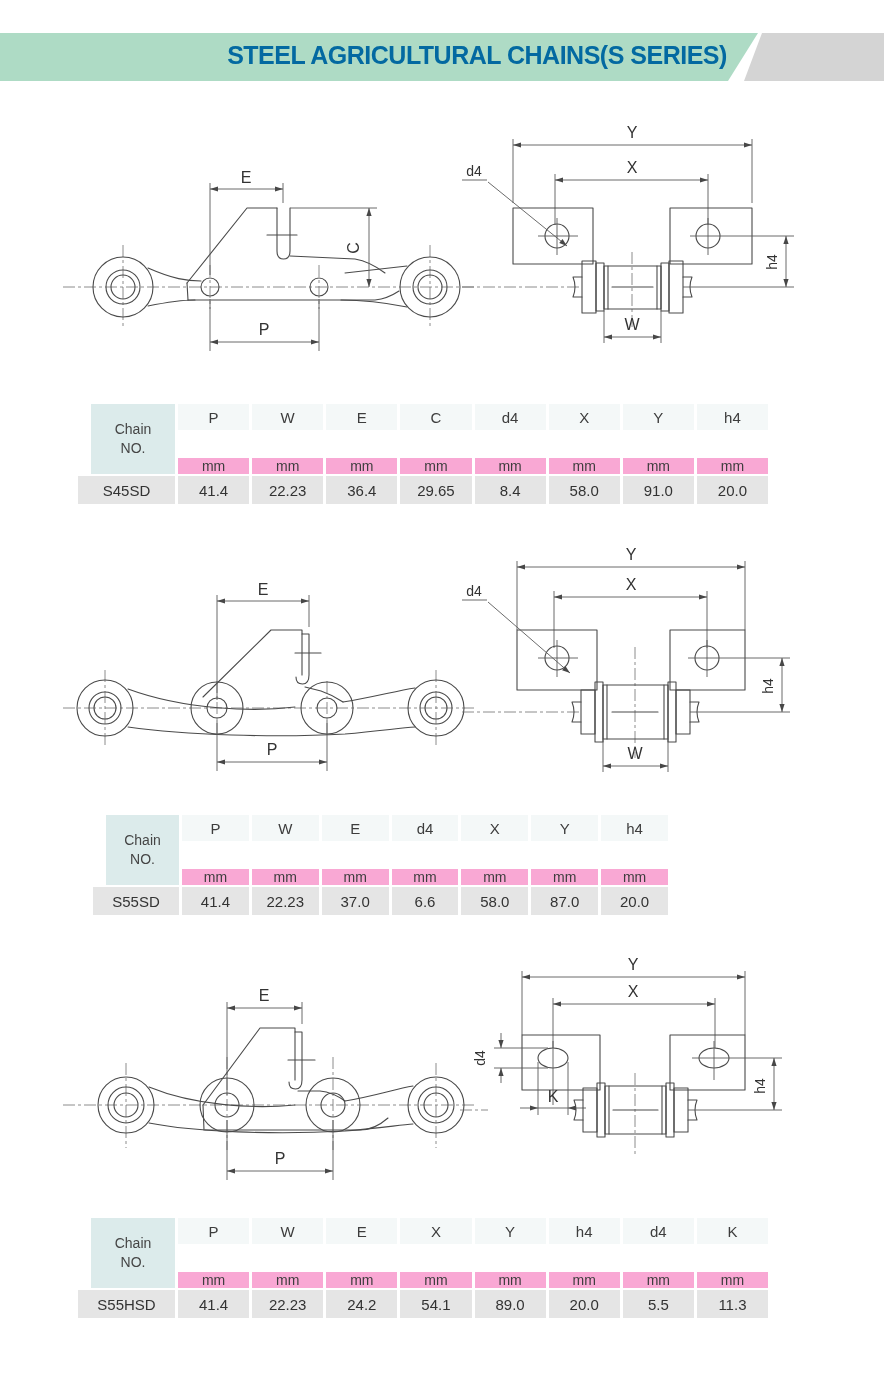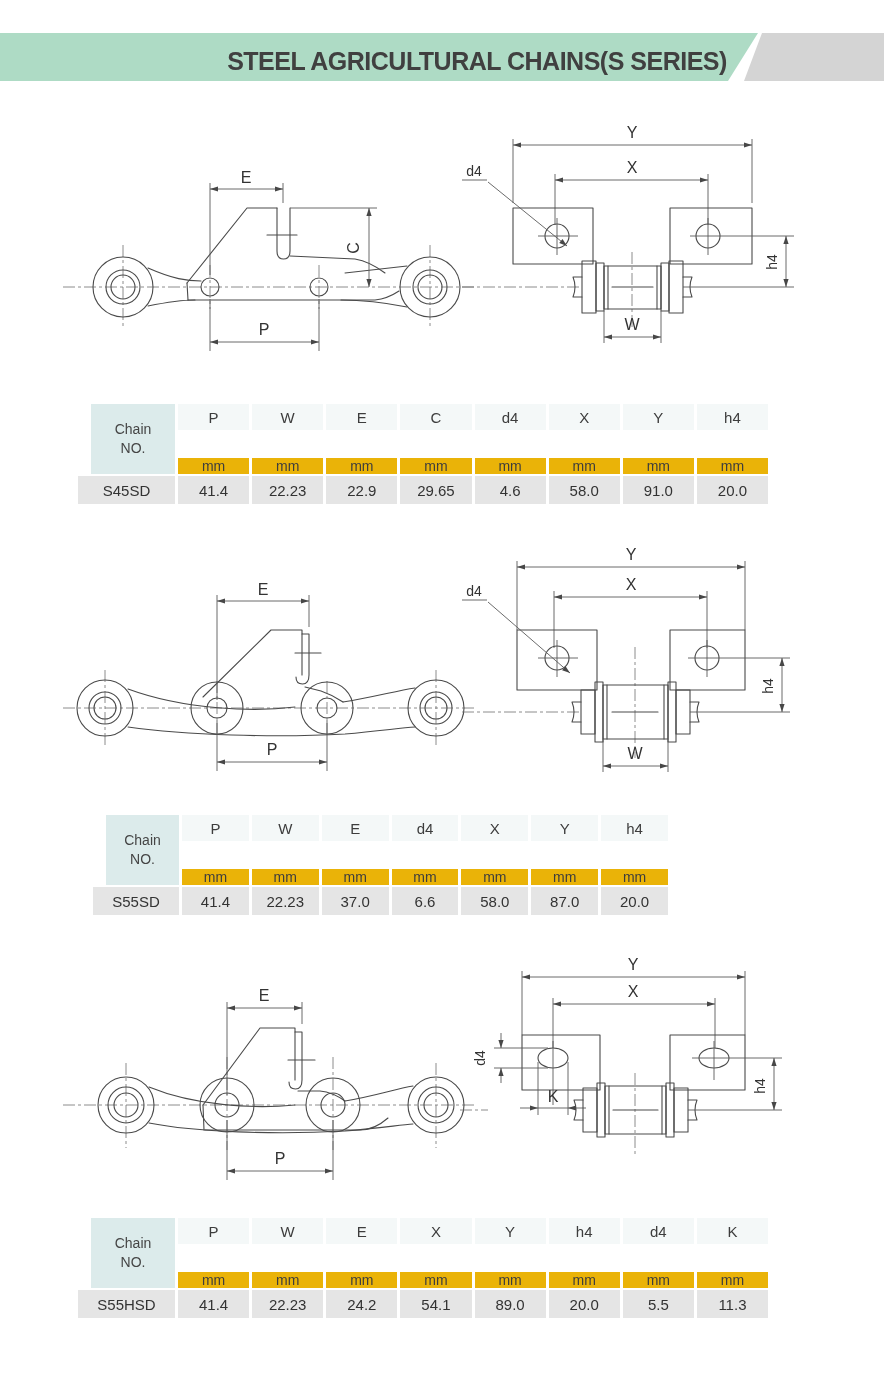--- a/index.html
+++ b/index.html
@@ -3,41 +3,41 @@
 <meta charset="utf-8">
 <style>
   html,body{margin:0;padding:0;background:#fff;}
   #page{position:relative;width:884px;height:1398px;background:#fff;overflow:hidden;
         font-family:"Liberation Sans",sans-serif;}
   
   .banner-green{position:absolute;left:0;top:33px;width:758px;height:48px;
         clip-path:polygon(0 0,100% 0,calc(100% - 30px) 100%,0 100%);}
   .banner-gray{position:absolute;left:744px;top:33px;width:140px;height:48px;
         clip-path:polygon(18px 0,100% 0,100% 100%,0 100%);}
-  .page-title{position:absolute;left:0;top:37px;width:884px;height:48px;line-height:48px;
+  .page-title{position:absolute;left:0;top:31px;width:884px;height:48px;line-height:48px;
         text-align:center;padding-left:70px;box-sizing:border-box;margin:0;
-        font-size:25px;font-weight:bold;letter-spacing:-0.5px;color:#404040;}
+        font-size:25px;font-weight:bold;letter-spacing:-0.5px;color:#0369a1;}
   
   .drawing{position:absolute;}
   svg .ol{stroke:#4a4a4a;fill:none;stroke-width:1.1;stroke-linejoin:round;stroke-linecap:round;}
   svg .dim{stroke:#5a5a5a;fill:none;stroke-width:0.9;}
   svg .cl{stroke:#707070;fill:none;stroke-width:0.8;stroke-dasharray:12 3 3 3;}
   svg .ah{fill:#474747;stroke:none;}
   svg text{fill:#333;font-family:"Liberation Sans",sans-serif;}
   svg .lbl{font-size:16px;}
   svg .lbl-sm{font-size:14px;}
   
   .spec-table{position:absolute;display:grid;gap:2px 3px;}
   .cell{box-sizing:border-box;}
   .chain-head{background:#dcebeb;display:flex;align-items:center;justify-content:center;
         text-align:center;font-size:14px;color:#454545;line-height:1.35;padding:3px 16px;margin-left:13px;}
   .colwrap{display:flex;flex-direction:column;background:#fff;}
   .col-top{height:38px;background:#f4f8f8;display:flex;align-items:center;justify-content:center;
         font-size:15px;color:#3d3d3d;}
-  .col-unit{flex:1;background:#eab308;display:flex;align-items:center;justify-content:center;
+  .col-unit{flex:1;background:#f9a8d4;display:flex;align-items:center;justify-content:center;
         font-size:14px;color:#3d3d3d;margin-top:28px;}
   .chain-no,.val{background:#e5e5e5;display:flex;align-items:center;justify-content:center;
         font-size:15px;color:#333;}
 </style>
 </head>
 <body>
 
 <div id="page">
 
   <div class="banner-green" style="background: rgb(174, 219, 197);"></div>
@@ -179,23 +179,23 @@
         <div class="col-top">Y</div>
         <div class="col-unit">mm</div>
       </div>
       <div class="cell colwrap">
         <div class="col-top">h4</div>
         <div class="col-unit">mm</div>
       </div>
       <div class="cell chain-no">S45SD</div>
       <div class="cell val">41.4</div>
       <div class="cell val">22.23</div>
-      <div class="cell val">22.9</div>
+      <div class="cell val">36.4</div>
       <div class="cell val">29.65</div>
-      <div class="cell val">4.6</div>
+      <div class="cell val">8.4</div>
       <div class="cell val">58.0</div>
       <div class="cell val">91.0</div>
       <div class="cell val">20.0</div>
     </div>
 
   <svg class="drawing" style="left:55px;top:555px;" width="430" height="245" viewBox="0 0 430 245">
     <line class="cl" x1="8" y1="153" x2="422" y2="153"></line>
     <line class="cl" x1="50" y1="115" x2="50" y2="192"></line>
     <line class="cl" x1="381" y1="115" x2="381" y2="192"></line>
     <circle class="ol" cx="50" cy="153" r="28"></circle>

